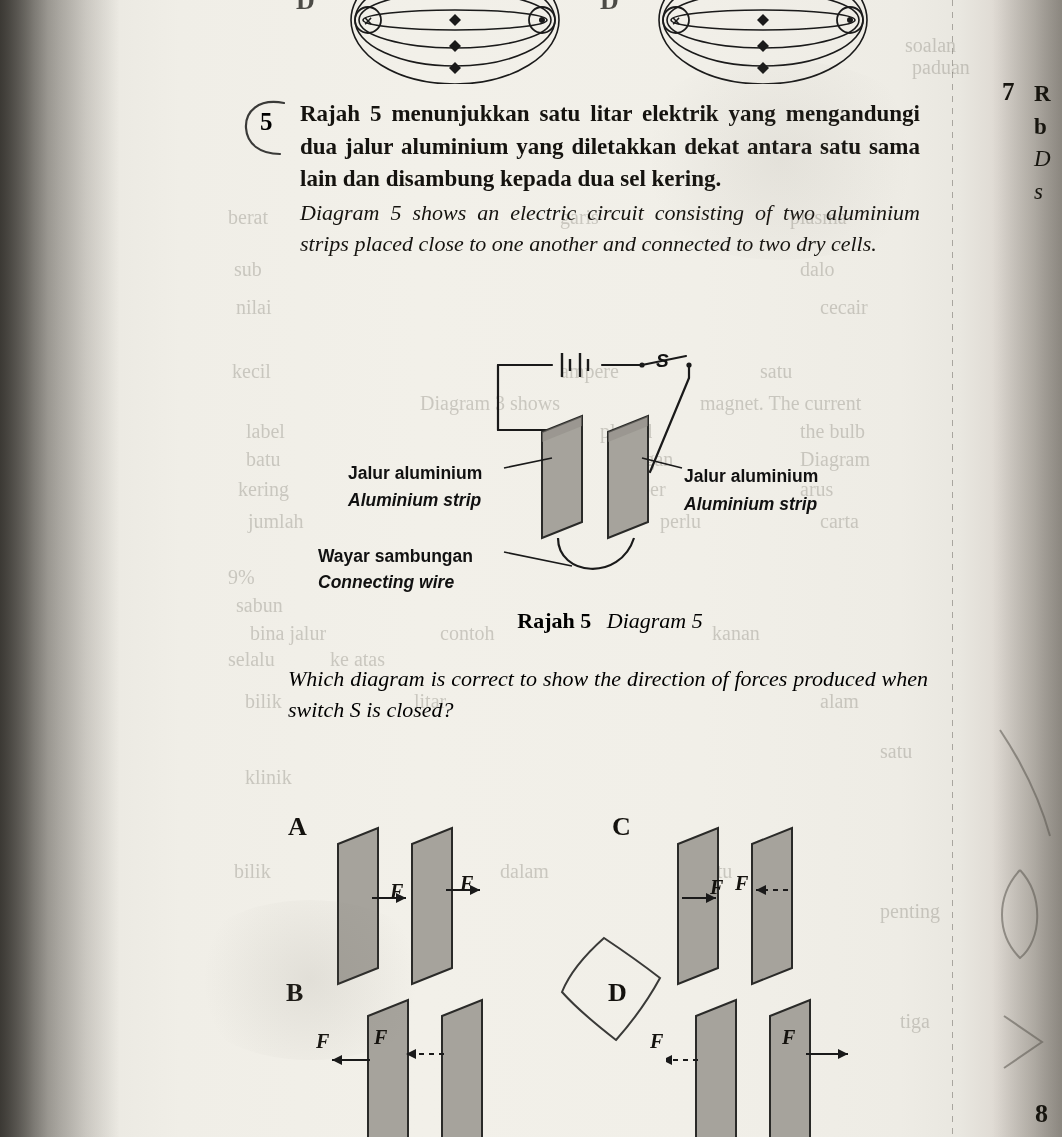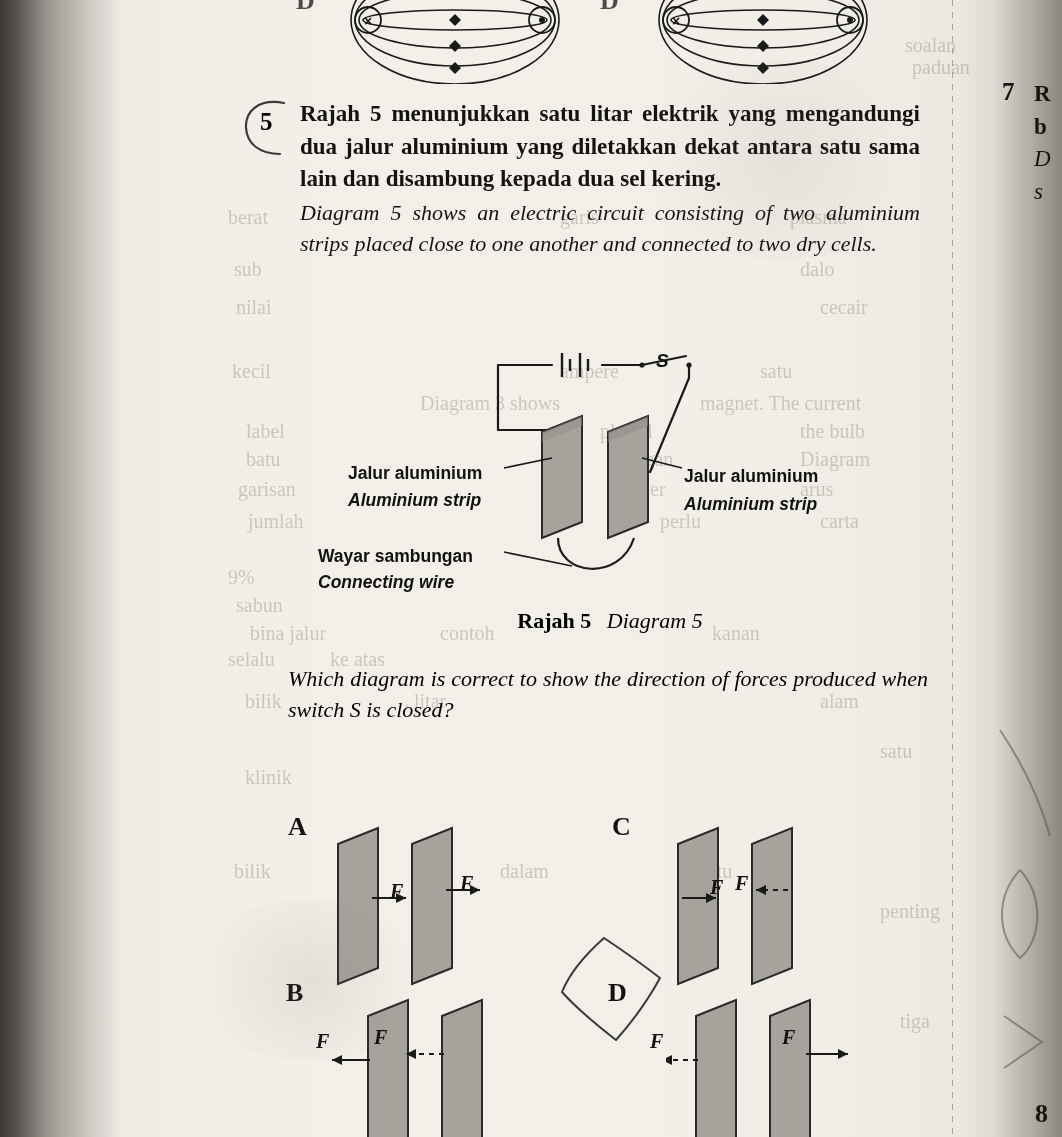--- a/index.html
+++ b/index.html
@@ -196,21 +196,21 @@
       <div class="ghost" style="left: 560px; top: 360px;">ampere</div>
       <div class="ghost" style="left: 760px; top: 360px;">satu</div>
       <div class="ghost" style="left: 420px; top: 392px;">Diagram 3 shows</div>
       <div class="ghost" style="left: 700px; top: 392px;">magnet. The current</div>
       <div class="ghost" style="left: 246px; top: 420px;">label</div>
       <div class="ghost" style="left: 600px; top: 420px;">placed</div>
       <div class="ghost" style="left: 800px; top: 420px;">the bulb</div>
       <div class="ghost" style="left: 246px; top: 448px;">batu</div>
       <div class="ghost" style="left: 620px; top: 448px;">tangan</div>
       <div class="ghost" style="left: 800px; top: 448px;">Diagram</div>
-      <div class="ghost" style="left: 238px; top: 478px;">garisan</div>
+      <div class="ghost" style="left: 238px; top: 478px;">kering</div>
       <div class="ghost" style="left: 640px; top: 478px;">ber</div>
       <div class="ghost" style="left: 800px; top: 478px;">arus</div>
       <div class="ghost" style="left: 248px; top: 510px;">jumlah</div>
       <div class="ghost" style="left: 660px; top: 510px;">perlu</div>
       <div class="ghost" style="left: 820px; top: 510px;">carta</div>
       <div class="ghost" style="left: 228px; top: 566px;">9%</div>
       <div class="ghost" style="left: 236px; top: 594px;">sabun</div>
       <div class="ghost" style="left: 250px; top: 622px;">bina jalur</div>
       <div class="ghost" style="left: 440px; top: 622px;">contoh</div>
       <div class="ghost" style="left: 712px; top: 622px;">kanan</div>

